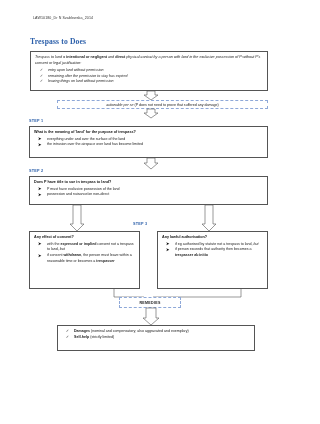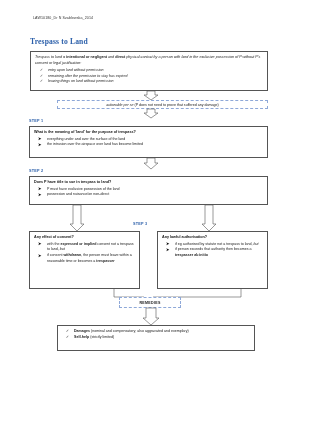--- a/index.html
+++ b/index.html
@@ -92,21 +92,21 @@
   .final-list li .mk{position:absolute;left:4px;top:0;font-size:3.6px;}
   .final-list li b{font-weight:bold;}
 </style>
 </head>
 <body>
 
 <div class="page">
 
   <div class="doc-header">LAW10180_Dr N Szablewska_2014</div>
 
-  <div class="title">Trespass to Land</div>
+  <div class="title">Trespass to Does</div>
 
   <div class="box" style="left:30px;top:51px;width:238px;height:40px;">
     <div class="box-inner">
       <div class="lead">
         <span>Trespass to land = </span><b>intentional or negligent</b><span> and </span><b>direct</b><span> physical contact by a person with land in the exclusive possession of P without P's consent or legal justification:</span>
       </div>
       <ul class="list">
         <li><span class="mk">✓</span><span>entry upon land without permission</span></li>
         <li><span class="mk">✓</span><span>remaining after the permission to stay has expired</span></li>
         <li><span class="mk">✓</span><span>leaving things on land without permission</span></li>

